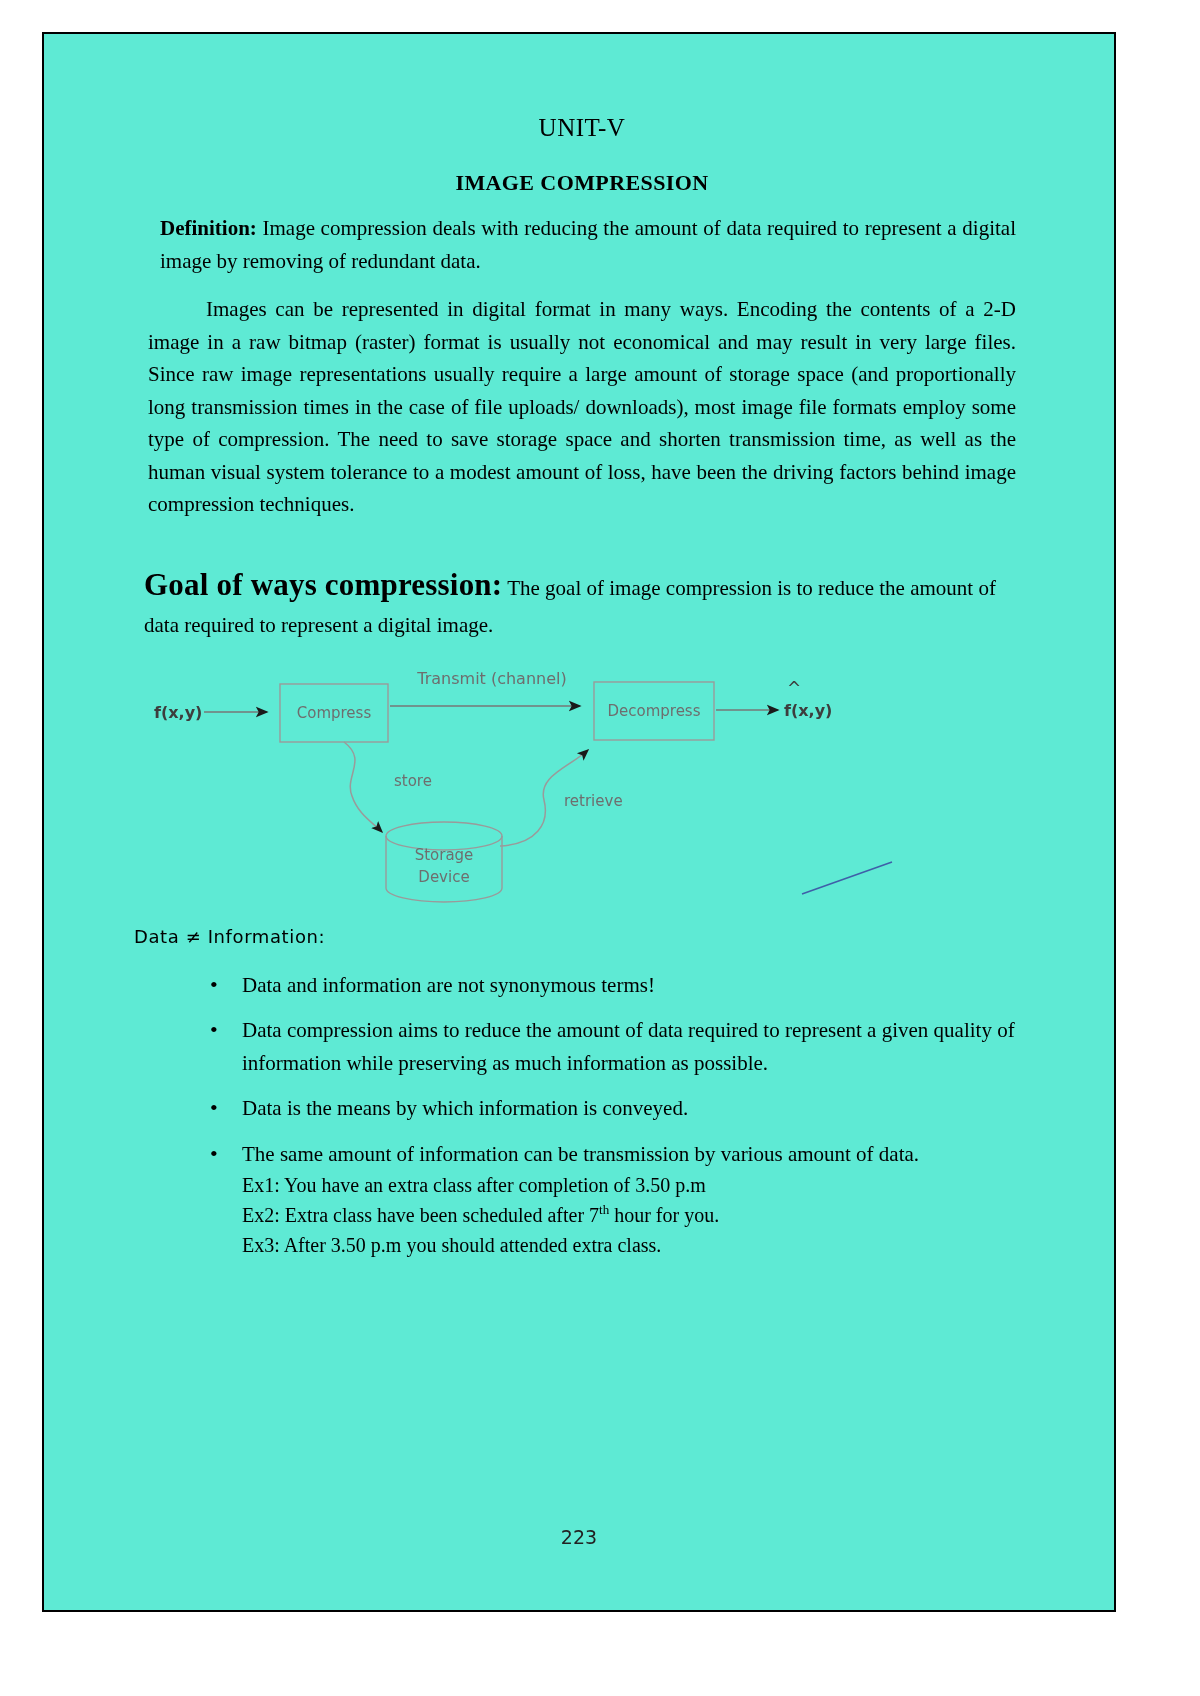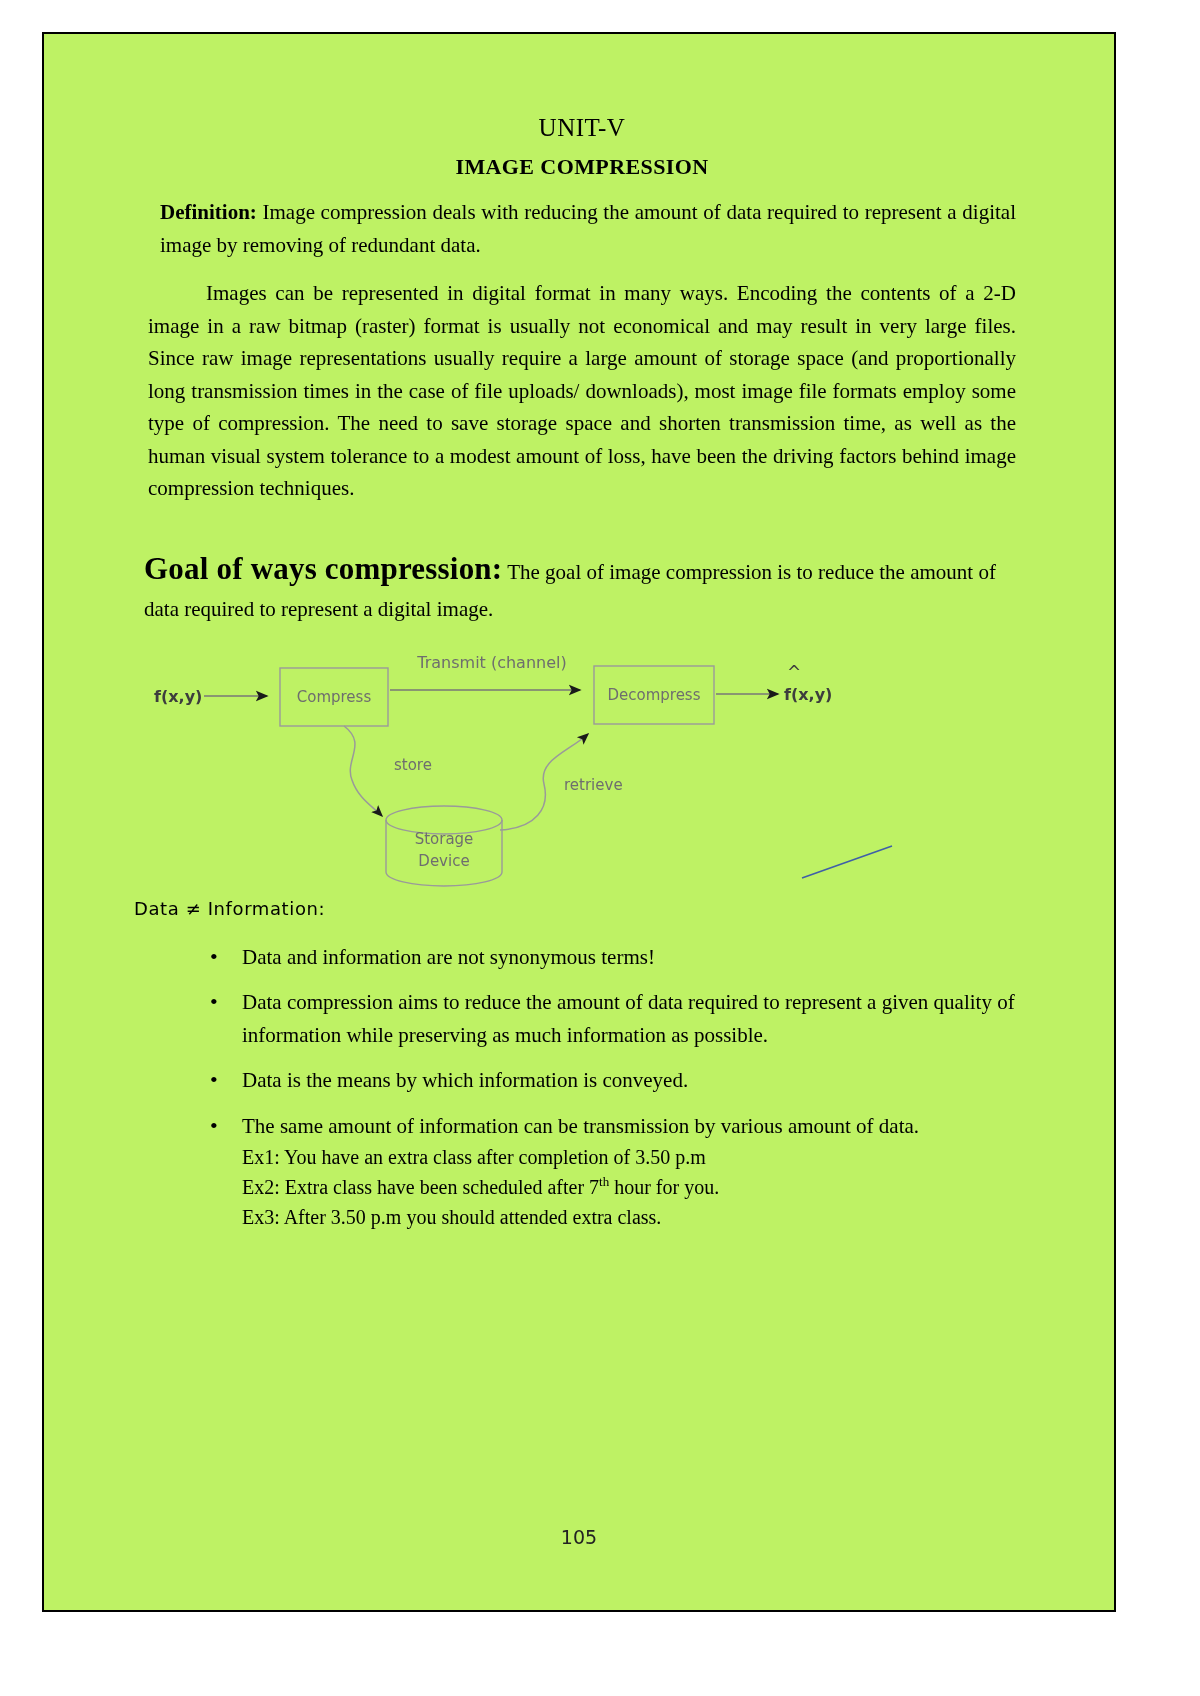--- a/index.html
+++ b/index.html
@@ -17,21 +17,21 @@
     overflow: hidden;
   }
   .page {
     position: absolute;
     left: 42px;
     top: 32px;
     width: 1074px;
     height: 1580px;
     border: 2px solid #000000;
     box-sizing: border-box;
-    background: #bef264;
+    background: #5eead4;
   }
   .content {
     position: absolute;
     left: 88px;
     top: 80px;
     width: 900px;
   }
 
   
   .unit-title {
@@ -39,21 +39,21 @@
     font-size: 25px;
     letter-spacing: 0.5px;
     margin: 0 0 0 0;
     font-weight: 400;
     font-family: "Liberation Serif", "DejaVu Serif", serif;
   }
   .doc-title {
     text-align: center;
     font-size: 22px;
     font-weight: bold;
-    margin: 12px 0 0 0;
+    margin: 28px 0 0 0;
     letter-spacing: 0.4px;
   }
 
   
   p.body {
     font-size: 21px;
     line-height: 1.55;
     text-align: justify;
     margin: 16px;
     text-justify: inter-word;
@@ -87,21 +87,21 @@
   .diagram-wrap {
     position: relative;
     margin-top: 22px;
     height: 250px;
     width: 900px;
   }
   .diagram-wrap svg { display: block; }
 
   
   .dni-head {
-    margin-top: 0;
+    margin-top: 12px;
     font-family: "DejaVu Sans", "Liberation Sans", sans-serif;
     font-size: 18px;
     font-weight: 500;
     letter-spacing: 0.6px;
     padding-left: 2px;
   }
 
   ul.bullets {
     margin: 22px 0 0 0;
     padding-left: 78px;
@@ -210,14 +210,14 @@
       <li>
         <span>The same amount of information can be transmission by various amount of data.</span>
         <span class="ex-line">Ex1: You have an extra class after completion of 3.50 p.m</span>
         <span class="ex-line"><span>Ex2: Extra class have been scheduled after 7</span><sup>th</sup><span> hour for you.</span></span>
         <span class="ex-line">Ex3: After 3.50 p.m you should attended extra class.</span>
       </li>
     </ul>
 
   </div>
 
-  <div class="page-number">105</div>
+  <div class="page-number">223</div>
 </div>
 
 </body></html>

